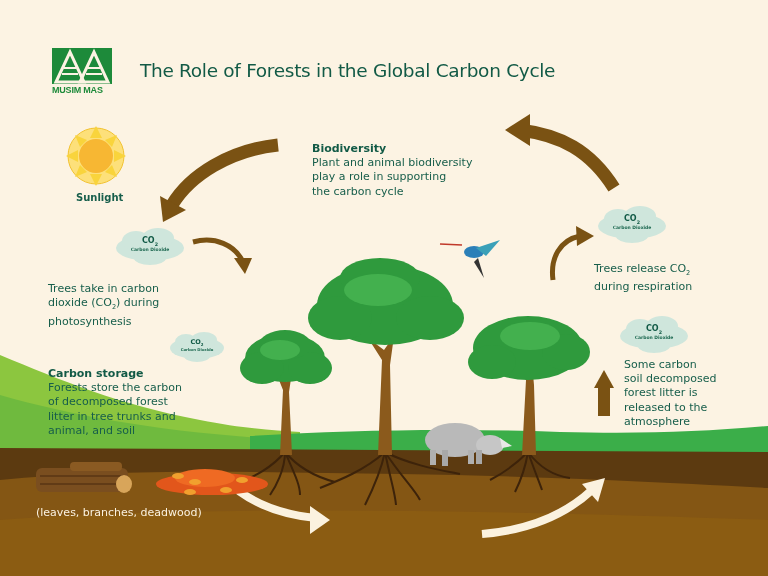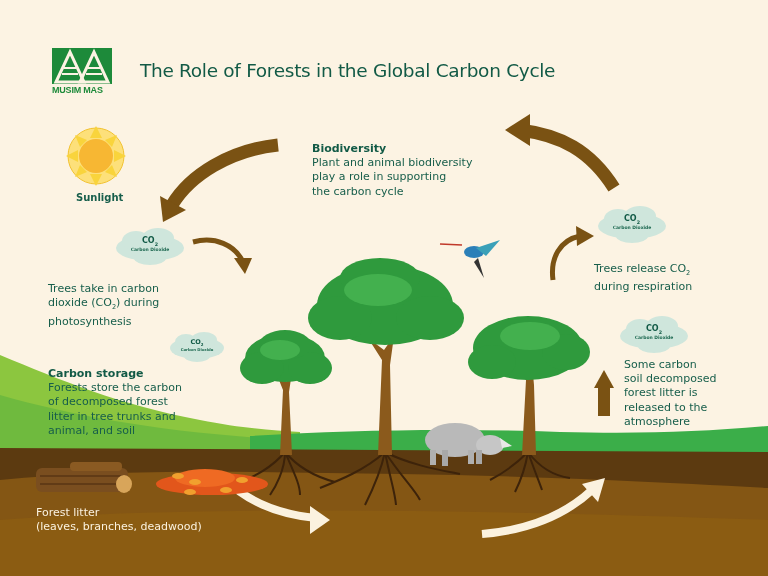--- a/index.html
+++ b/index.html
@@ -253,16 +253,15 @@
 
   <div class="abs label" style="left:624px; top:358px;">
     <div>Some carbon</div>
     <div>soil decomposed</div>
     <div>forest litter is</div>
     <div>released to the</div>
     <div>atmosphere</div>
   </div>
 
   <div class="abs label white" style="left:36px; top:506px;">
-    <div>Forest litter</div>
     <div>(leaves, branches, deadwood)</div>
   </div>
 </div>
 
 </body></html>

